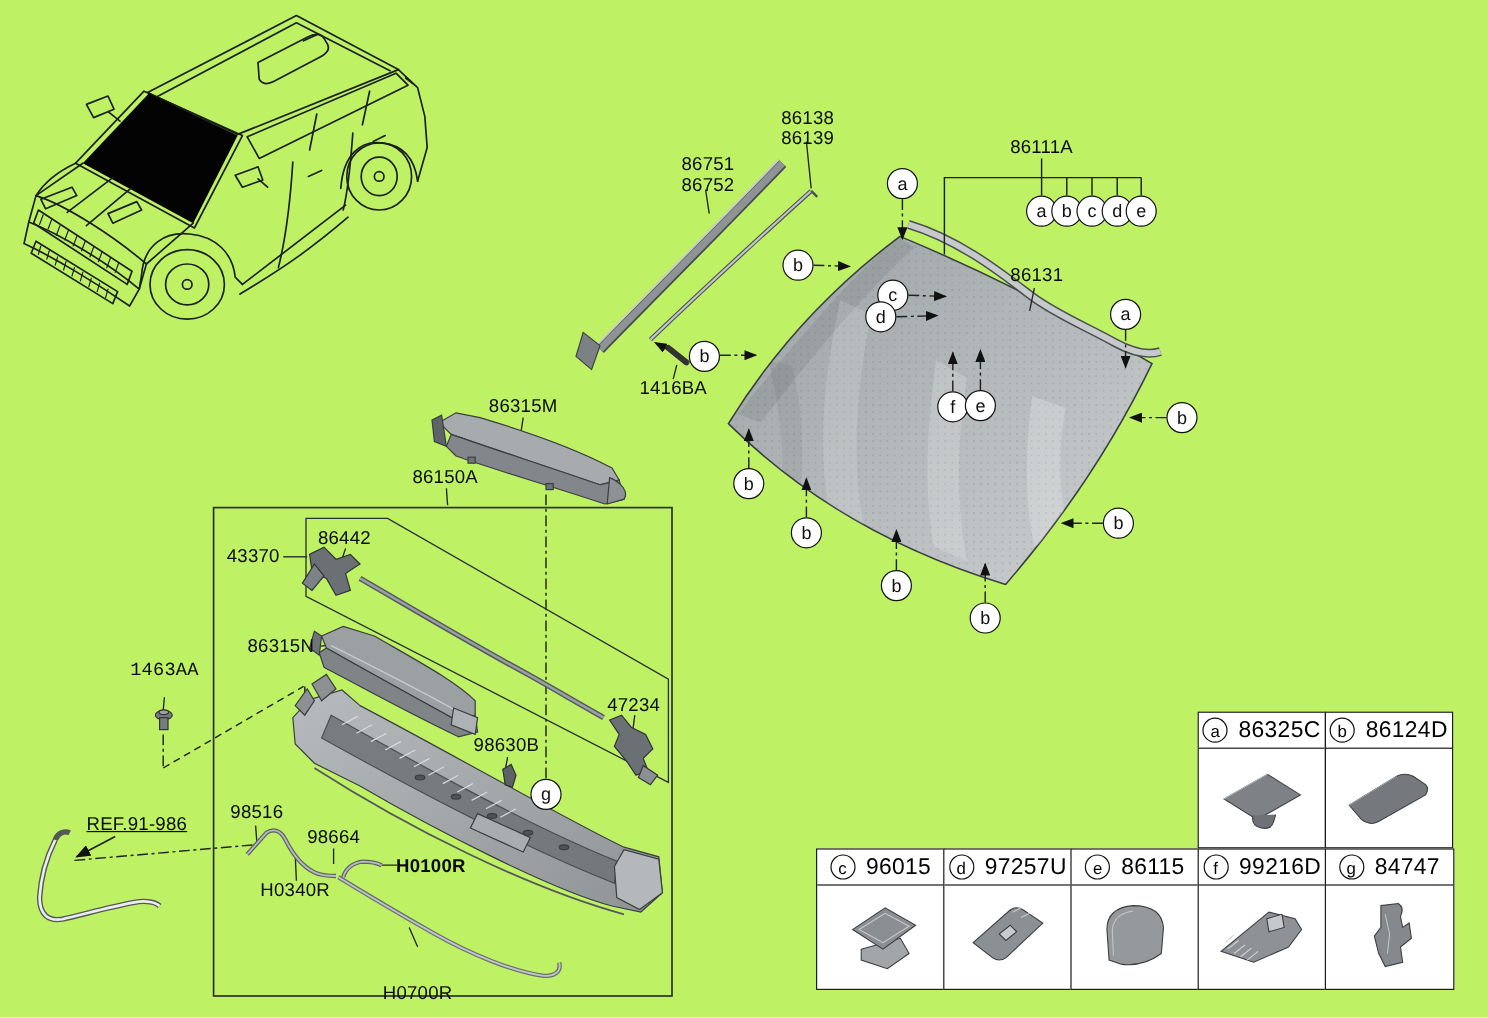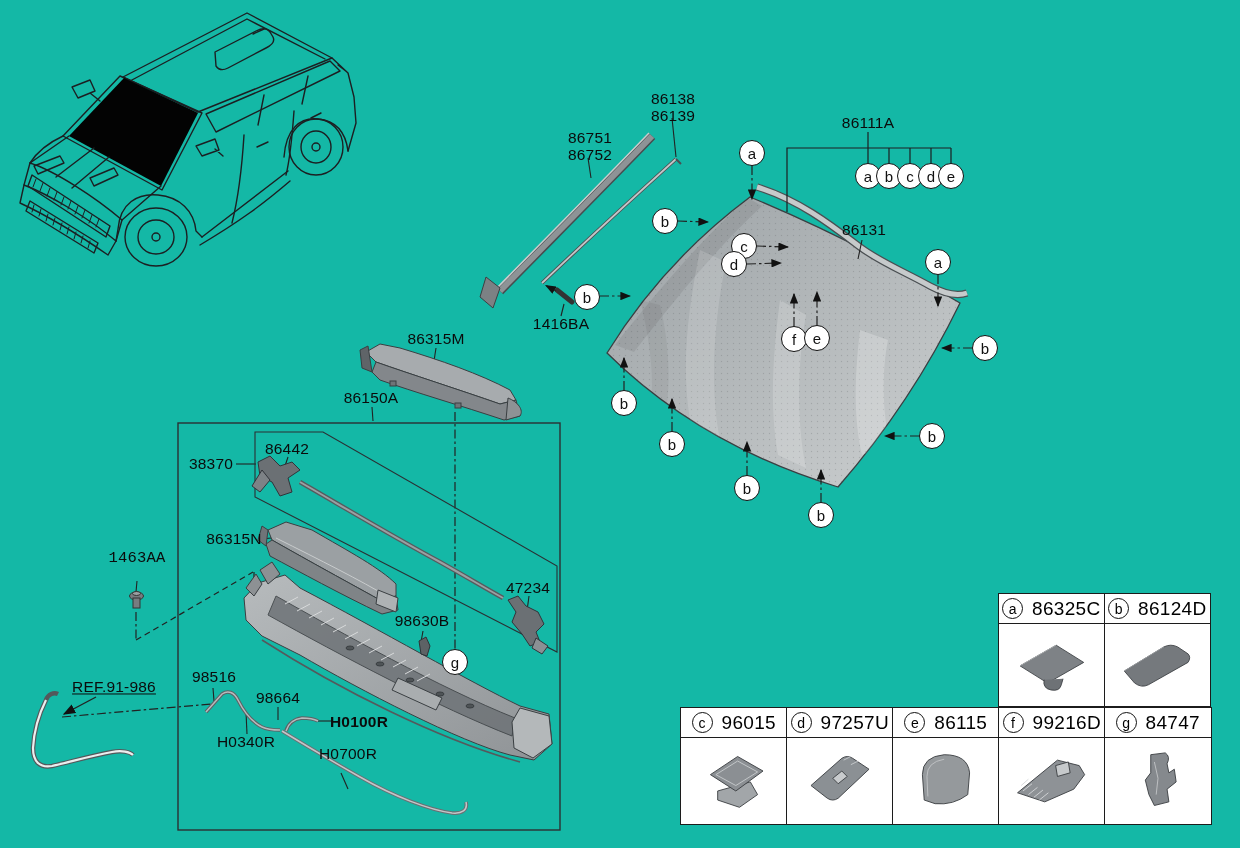--- a/index.html
+++ b/index.html
@@ -1,16 +1,16 @@
 <!DOCTYPE html>
 <html><head>
 <meta charset="utf-8">
 <style>
   html,body{margin:0;padding:0;background:#fff;}
-  #stage{position:relative;width:1240px;height:848px;background:#14b8a6;
+  #stage{position:relative;width:1240px;height:848px;background:#bef264;
          font-family:"Liberation Sans",sans-serif;overflow:hidden;}
   #artwork{position:absolute;left:0;top:0;}
   .plabel{position:absolute;transform:translate(-50%,-50%);font-size:15.5px;line-height:1.1;
           color:#0b0b0b;white-space:pre-line;text-align:center;letter-spacing:.2px;}
   .plabel.ref{text-decoration:underline;}
   .callout{position:absolute;width:26px;height:26px;border:1.6px solid #111;border-radius:50%;
            background:#fff;display:flex;align-items:center;justify-content:center;
            font-size:15px;color:#111;transform:translate(-50%,-50%);box-sizing:border-box;line-height:1;}
   .legend-row{position:absolute;display:flex;}
   .lcell{width:107.5px;border:1.5px solid #1c1c1c;margin-left:-1.5px;display:flex;
@@ -268,31 +268,31 @@
   <div id="label-layer">
       <div class="plabel" style="left: 673px; top: 107px;">86138
 86139</div>
       <div class="plabel" style="left: 590px; top: 146px;">86751
 86752</div>
       <div class="plabel" style="left: 561px; top: 324px;">1416BA</div>
       <div class="plabel" style="left: 868px; top: 123px;">86111A</div>
       <div class="plabel" style="left: 864px; top: 230px;">86131</div>
       <div class="plabel" style="left: 436px; top: 339px;">86315M</div>
       <div class="plabel" style="left: 371px; top: 398px;">86150A</div>
-      <div class="plabel" style="left: 211px; top: 464px;">38370</div>
+      <div class="plabel" style="left: 211px; top: 464px;">43370</div>
       <div class="plabel" style="left: 287px; top: 449px;">86442</div>
       <div class="plabel" style="left: 234px; top: 539px;">86315N</div>
       <div class="plabel" style="left: 528px; top: 588px;">47234</div>
       <div class="plabel" style="left: 137px; top: 559px; font-family: Liberation Mono, monospace;">1463AA</div>
       <div class="plabel ref" style="left: 114px; top: 687px;">REF.91-986</div>
       <div class="plabel" style="left: 214px; top: 677px;">98516</div>
       <div class="plabel" style="left: 278px; top: 698px;">98664</div>
       <div class="plabel" style="left: 359px; top: 722px; font-weight: bold;">H0100R</div>
       <div class="plabel" style="left: 246px; top: 742px;">H0340R</div>
-      <div class="plabel" style="left: 348px; top: 754px;">H0700R</div>
+      <div class="plabel" style="left: 348px; top: 828px;">H0700R</div>
       <div class="plabel" style="left: 422px; top: 621px;">98630B</div>
       <div class="callout" style="left: 752px; top: 153px;">a</div>
       <div class="callout" style="left: 938px; top: 262px;">a</div>
       <div class="callout" style="left: 868px; top: 176px;">a</div>
       <div class="callout" style="left: 889px; top: 176px;">b</div>
       <div class="callout" style="left: 910px; top: 176px;">c</div>
       <div class="callout" style="left: 931px; top: 176px;">d</div>
       <div class="callout" style="left: 951px; top: 176px;">e</div>
       <div class="callout" style="left: 665px; top: 221px;">b</div>
       <div class="callout" style="left: 587px; top: 297px;">b</div>

